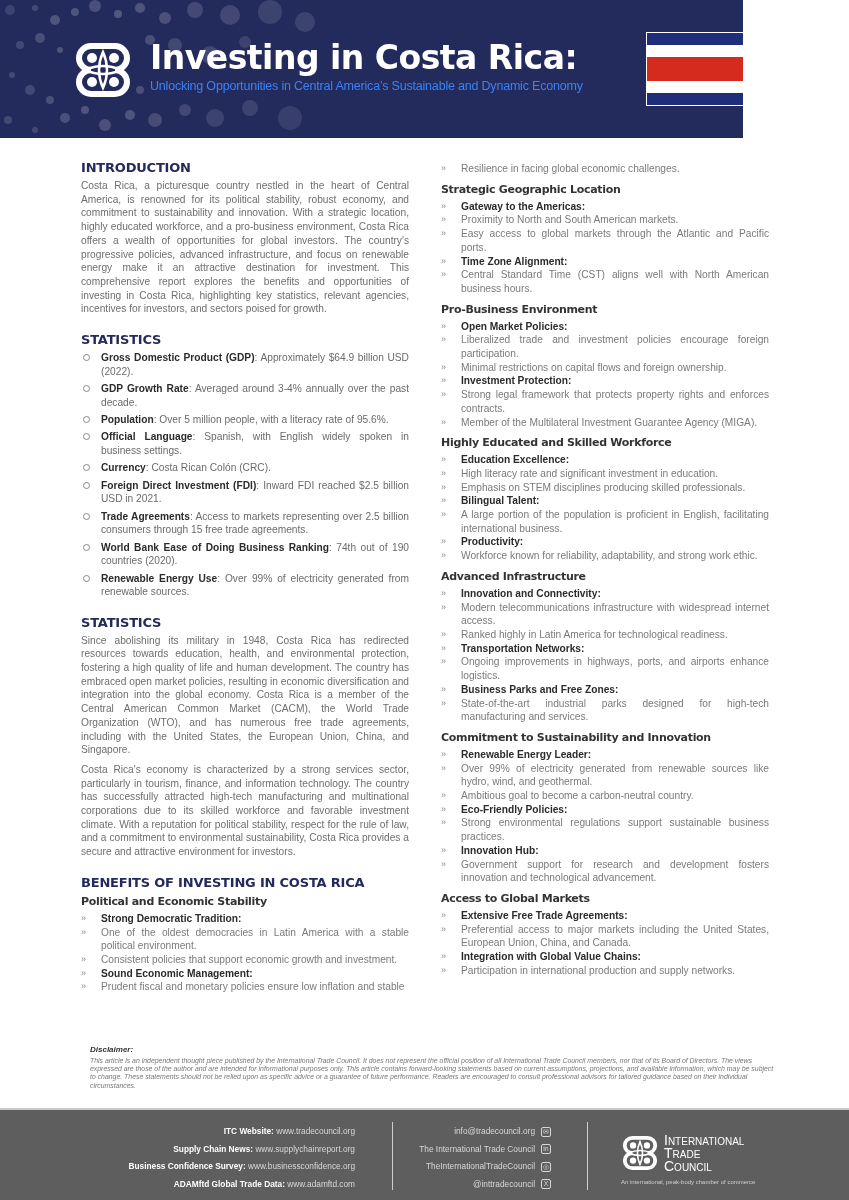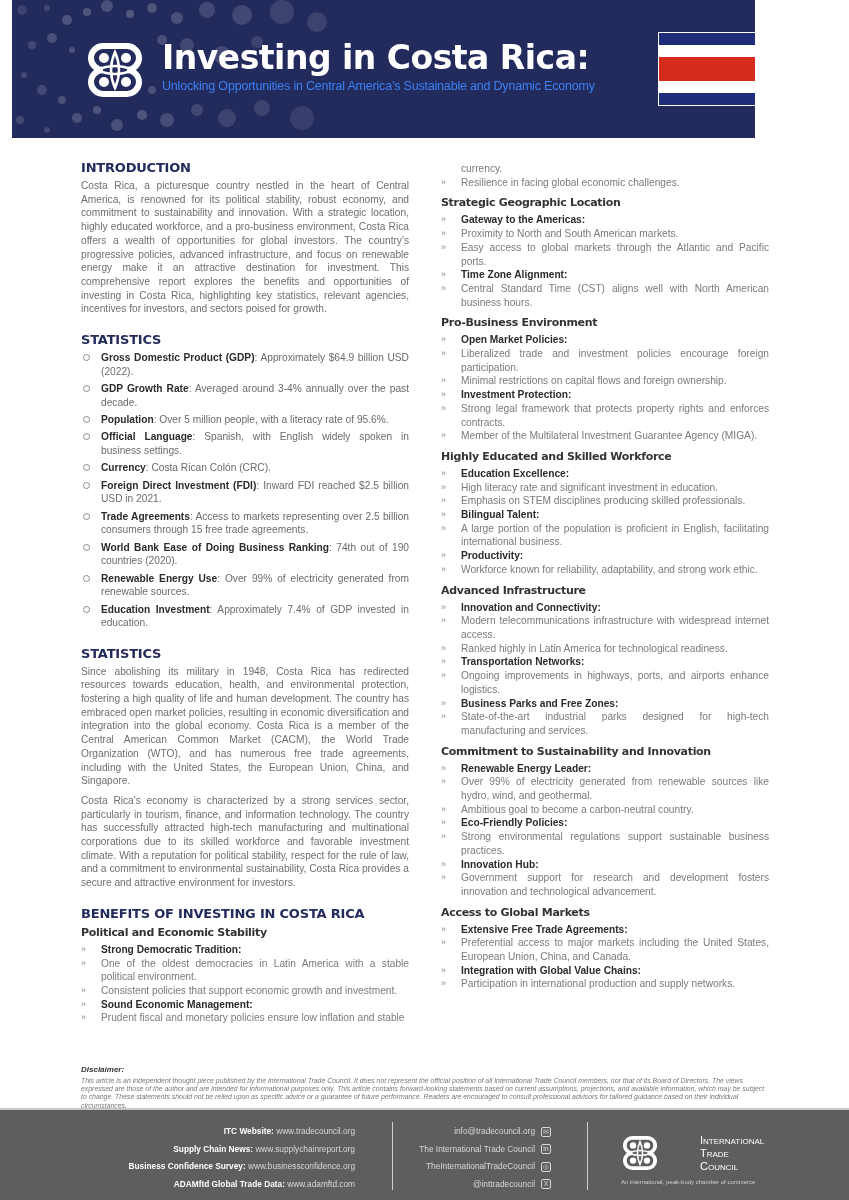--- a/index.html
+++ b/index.html
@@ -1,21 +1,21 @@
 <!DOCTYPE html>
 <html><head>
 <meta charset="utf-8">
 <style>
   * { box-sizing: border-box; margin: 0; padding: 0; }
   html, body { width: 849px; height: 1200px; background: #ffffff; overflow: hidden; }
   body { font-family: "Liberation Sans", sans-serif; color: #6b6b6b; position: relative; }
 
   
   .header {
-    position: absolute; left: 12px; top: 0; width: 743px; height: 138px;
+    position: absolute; left: 0; top: 0; width: 743px; height: 138px;
     background: #232a5c; overflow: hidden;
   }
   .header .dots { position: absolute; left: 0; top: 0; width: 849px; height: 138px; }
   .header .logo { position: absolute; left: 73px; top: 40px; width: 60px; height: 60px; }
   .header .title {
     position: absolute; left: 150px; top: 38px;
     font-family: "DejaVu Sans", sans-serif; font-weight: bold; font-size: 33px;
     color: #ffffff; letter-spacing: -0.5px; white-space: nowrap;
   }
   .header .subtitle {
@@ -54,21 +54,21 @@
   }
   ul.stats li b, ul.chev li b { color: #2b2b2b; font-weight: bold; }
 
   ul.chev { list-style: none; }
   ul.chev li { position: relative; padding-left: 20px; text-align: justify; }
   ul.chev li .chev-icon { position: absolute; left: 0; top: 0; color: #8a8a8a; font-size: 9px; }
   ul.chev li.head { color: #2b2b2b; }
   ul.chev li.text { color: #7a7a7a; }
 
   
-  .disclaimer { position: absolute; left: 81px; top: 1045px; width: 690px; margin-top: 20px; }
+  .disclaimer { position: absolute; left: 90px; top: 1045px; width: 690px; }
   .disclaimer .label { font-weight: bold; font-style: italic; font-size: 8px; color: #333; }
   .disclaimer .text { font-style: italic; font-size: 6.9px; line-height: 8.2px; color: #777; margin-top: 3px; }
 
   
   .footer {
     position: absolute; left: 0; top: 1108px; width: 849px; height: 120px;
     background: #5e5e5e; border-top: 2px solid #c8c8c8;
   }
   .footer .links { position: absolute; right: 494px; top: 13px; text-align: right; }
   .footer .links .row { font-size: 8.3px; line-height: 17.5px; color: #d8d8d8; white-space: nowrap; }
@@ -77,21 +77,21 @@
   .footer .social { position: absolute; right: 298px; top: 13px; text-align: right; }
   .footer .social .row {
     font-size: 8.3px; line-height: 17.5px; color: #d8d8d8; white-space: nowrap;
     display: flex; align-items: center; justify-content: flex-end; gap: 6px;
   }
   .footer .social .ico {
     width: 10px; height: 10px; border: 1px solid #d8d8d8; border-radius: 2px;
     font-size: 7px; line-height: 8px; text-align: center; color: #d8d8d8;
   }
   .footer .itc-logo { position: absolute; left: 621px; top: 24px; width: 38px; height: 38px; }
-  .footer .itc-name { position: absolute; left: 700px; top: 24px; color: #ffffff; font-size: 11px; line-height: 13px; }
+  .footer .itc-name { position: absolute; left: 664px; top: 24px; color: #ffffff; font-size: 14px; line-height: 13px; }
   .footer .tagline { position: absolute; left: 621px; top: 69px; font-size: 6px; color: #cfcfcf; white-space: nowrap; }
 </style>
 </head>
 <body>
 
 <div class="header">
   <svg class="dots" viewBox="0 0 849 138">
     <g fill="#ffffff">
       <circle cx="10" cy="10" r="5" opacity="0.12"></circle>
         <circle cx="35" cy="8" r="3" opacity="0.15"></circle>
@@ -164,21 +164,20 @@
   <ul class="stats" id="stats-list">
       <li><span class="bullet"></span><b>Gross Domestic Product (GDP)</b><span>:</span><span> Approximately $64.9 billion USD (2022).</span></li>
       <li><span class="bullet"></span><b>GDP Growth Rate</b><span>:</span><span> Averaged around 3-4% annually over the past decade.</span></li>
       <li><span class="bullet"></span><b>Population</b><span>:</span><span> Over 5 million people, with a literacy rate of 95.6%.</span></li>
       <li><span class="bullet"></span><b>Official Language</b><span>:</span><span> Spanish, with English widely spoken in business settings.</span></li>
       <li><span class="bullet"></span><b>Currency</b><span>:</span><span> Costa Rican Colón (CRC).</span></li>
       <li><span class="bullet"></span><b>Foreign Direct Investment (FDI)</b><span>:</span><span> Inward FDI reached $2.5 billion USD in 2021.</span></li>
       <li><span class="bullet"></span><b>Trade Agreements</b><span>:</span><span> Access to markets representing over 2.5 billion consumers through 15 free trade agreements.</span></li>
       <li><span class="bullet"></span><b>World Bank Ease of Doing Business Ranking</b><span>:</span><span> 74th out of 190 countries (2020).</span></li>
       <li><span class="bullet"></span><b>Renewable Energy Use</b><span>:</span><span> Over 99% of electricity generated from renewable sources.</span></li>
-      <li><span class="bullet"></span><b>Education Investment</b><span>:</span><span> Approximately 7.4% of GDP invested in education.</span></li>
     </ul>
 
   <div class="gap-m"></div>
   <h2 class="section">STATISTICS</h2>
   <p class="body">Since abolishing its military in 1948, Costa Rica has redirected resources towards education, health, and environmental protection, fostering a high quality of life and human development. The country has embraced open market policies, resulting in economic diversification and integration into the global economy. Costa Rica is a member of the Central American Common Market (CACM), the World Trade Organization (WTO), and has numerous free trade agreements, including with the United States, the European Union, China, and Singapore.</p>
   <div class="gap-s"></div>
   <p class="body">Costa Rica's economy is characterized by a strong services sector, particularly in tourism, finance, and information technology. The country has successfully attracted high-tech manufacturing and multinational corporations due to its skilled workforce and favorable investment climate. With a reputation for political stability, respect for the rule of law, and a commitment to environmental sustainability, Costa Rica provides a secure and attractive environment for investors.</p>
 
   <div class="gap-l"></div>
   <h2 class="section">BENEFITS OF INVESTING IN COSTA RICA</h2>
@@ -186,23 +185,20 @@
   <ul class="chev">
       <li class="head"><span class="chev-icon">»</span><b>Strong Democratic Tradition:</b></li>
       <li class="text"><span class="chev-icon">»</span><span>One of the oldest democracies in Latin America with a stable political environment.</span></li>
       <li class="text"><span class="chev-icon">»</span><span>Consistent policies that support economic growth and investment.</span></li>
       <li class="head"><span class="chev-icon">»</span><b>Sound Economic Management:</b></li>
       <li class="text"><span class="chev-icon">»</span><span>Prudent fiscal and monetary policies ensure low inflation and stable</span></li>
     </ul>
 </div>
 
 <div class="col right" style="top:162px">
-  <ul class="chev">
-    <li class="text"><span>currency.</span></li>
-  </ul>
   <ul class="chev">
       <li class="text"><span class="chev-icon">»</span><span>Resilience in facing global economic challenges.</span></li>
     </ul>
 
   <div class="gap-s"></div>
   <h3 class="sub">Strategic Geographic Location</h3>
   <ul class="chev">
       <li class="head"><span class="chev-icon">»</span><b>Gateway to the Americas:</b></li>
       <li class="text"><span class="chev-icon">»</span><span>Proximity to North and South American markets.</span></li>
       <li class="text"><span class="chev-icon">»</span><span>Easy access to global markets through the Atlantic and Pacific ports.</span></li>

